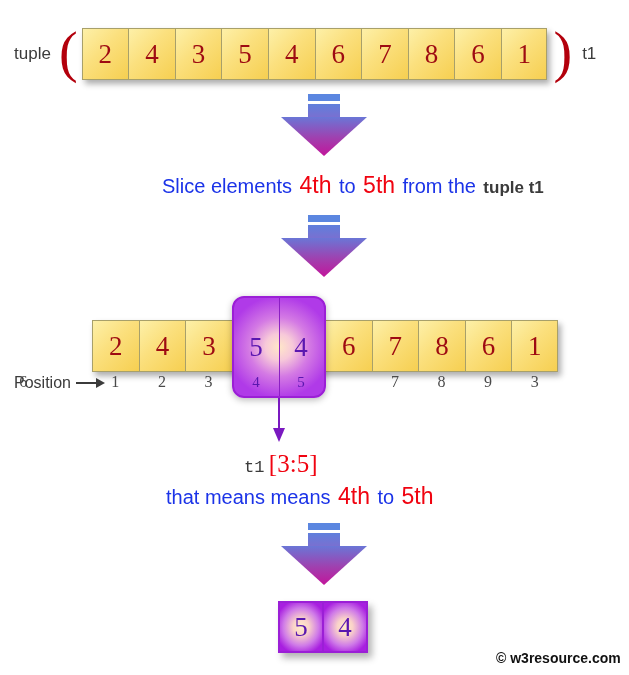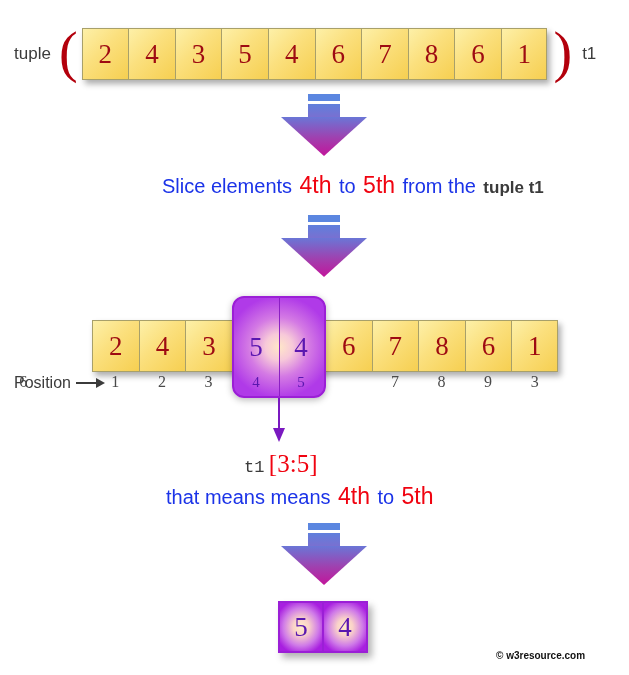--- a/index.html
+++ b/index.html
@@ -189,21 +189,21 @@
     align-items: center;
     justify-content: center;
     line-height: 1;
   }
   .res-cell:last-child { border-right-width: 2px; border-left-width: 1px; }
 
   
   .footer {
     position: absolute;
     color: #111111;
-    font-size: 10px;
+    font-size: 14px;
     font-family: "Liberation Sans", sans-serif;
     font-weight: 600;
     white-space: nowrap;
   }
 </style>
 </head>
 <body>
 
 <div class="row-wrap" style="left:14px; top:26px;">
   <div style="display:flex; align-items:center;">

